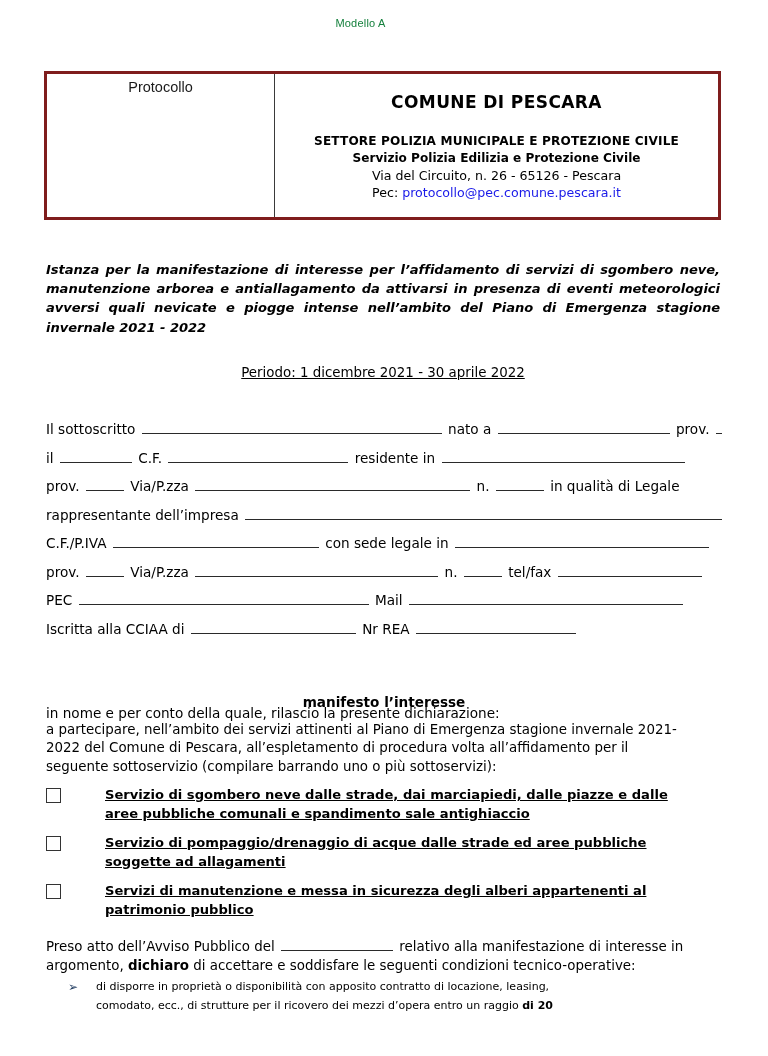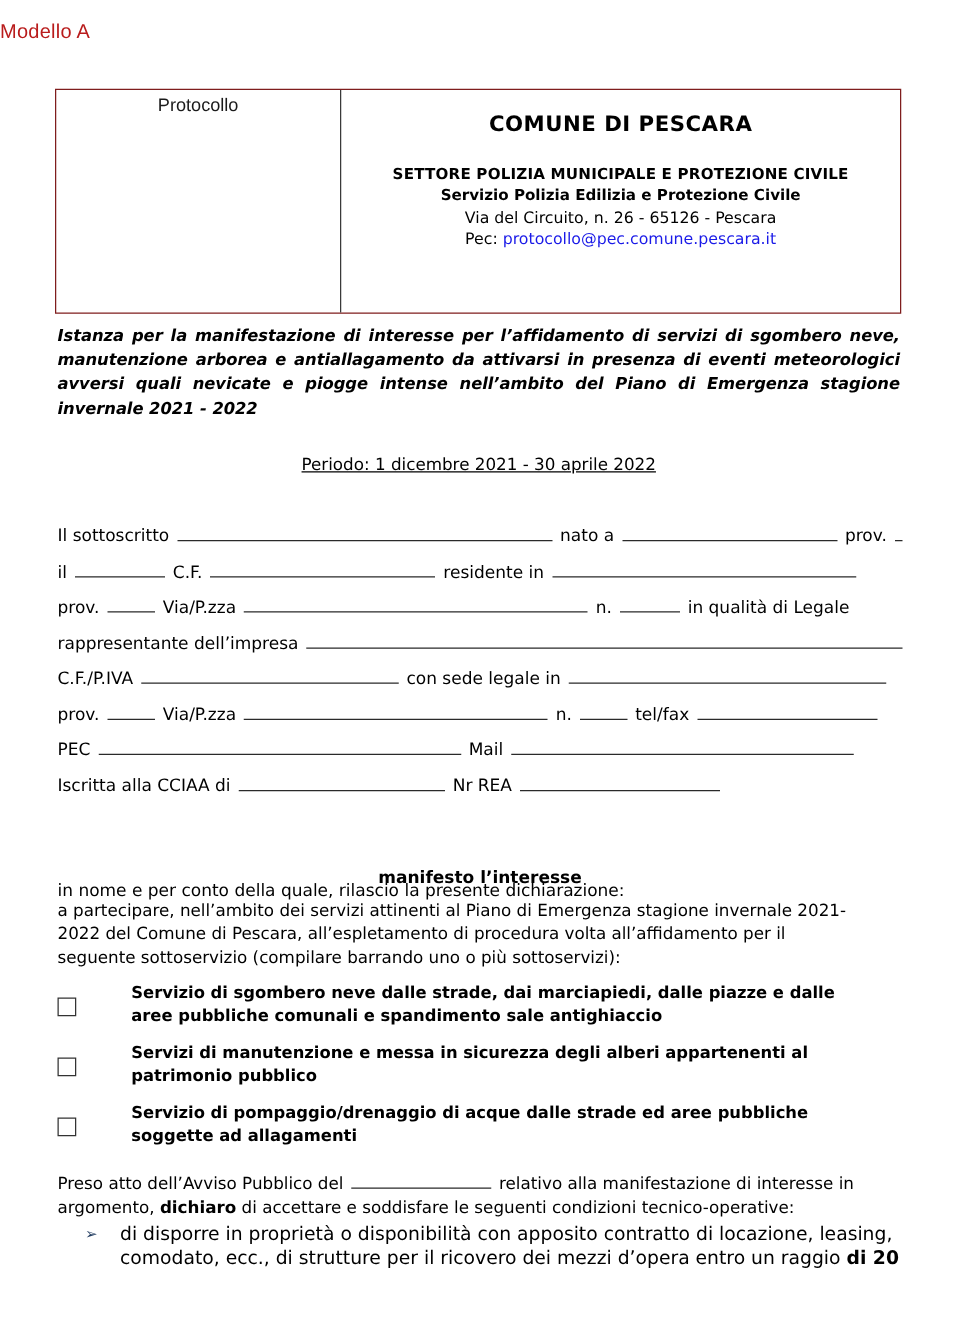--- a/index.html
+++ b/index.html
@@ -22,35 +22,35 @@
     box-sizing: border-box;
     padding: 0;
   }
 
   
   .modello-a {
     position: absolute;
     top: 17px;
     left: 0;
     width: 721px;
-    text-align: left;
-    font-size: 16px;
+    text-align: center;
+    font-size: 11px;
     font-family: "Liberation Sans", sans-serif;
-    color: #b91c1c;
+    color: #15803d;
     letter-spacing: 0.2px;
   }
 
   
   .header-table {
     position: absolute;
     left: 44px;
     top: 71px;
     width: 677px;
-    height: 180px;
-    border: 1px solid #7f1d1d;
+    height: 149px;
+    border: 3px solid #7f1d1d;
     box-sizing: border-box;
     display: flex;
     justify-content: center;
   }
   .header-cell-left {
     width: 228px;
     box-sizing: border-box;
     border-right: 1px solid #3a3a3a;
     position: relative;
   }
@@ -180,22 +180,23 @@
 
   
   .checks {
     position: absolute;
     left: 46px;
     top: 786px;
     width: 676px;
   }
   .check-row {
     display: flex;
-    align-items: center;
+    align-items: flex-start;
     margin-bottom: 11px;
+    text-decoration: underline;
   }
   .checkbox {
     width: 15px;
     height: 15px;
     border: 1.6px solid #333333;
     box-sizing: border-box;
     flex: 0 0 auto;
     margin-top: 2px;
     background: #ffffff;
   }
@@ -231,21 +232,21 @@
   .bullet-arrow {
     width: 22px;
     flex: 0 0 auto;
     margin-left: 22px;
     font-size: 12px;
     color: #1f3a5f;
     line-height: 18.6px;
   }
   .bullet-text {
     flex: 1;
-    font-size: 15px;
+    font-size: 11px;
     line-height: 18.6px;
     text-align: justify;
     padding-left: 6px;
   }
   .bullet-text .lastline { text-align: justify; }
 </style>
 </head>
 <body>
 
 <div class="page">
@@ -297,29 +298,29 @@
       <div class="check-row">
         <div class="checkbox"></div>
         <div class="check-label">
           <div>Servizio  di  sgombero  neve  dalle  strade,  dai  marciapiedi,  dalle  piazze  e  dalle</div>
           <div class="lastline">aree pubbliche comunali e spandimento sale antighiaccio</div>
         </div>
       </div>
       <div class="check-row">
         <div class="checkbox"></div>
         <div class="check-label">
-          <div>Servizi  di  manutenzione  e  messa  in  sicurezza  degli  alberi  appartenenti  al</div>
-          <div class="lastline">patrimonio pubblico</div>
+          <div>Servizio  di  pompaggio/drenaggio  di  acque  dalle  strade  ed  aree  pubbliche</div>
+          <div class="lastline">soggette ad allagamenti</div>
         </div>
       </div>
       <div class="check-row">
         <div class="checkbox"></div>
         <div class="check-label">
-          <div>Servizio  di  pompaggio/drenaggio  di  acque  dalle  strade  ed  aree  pubbliche</div>
-          <div class="lastline">soggette ad allagamenti</div>
+          <div>Servizi  di  manutenzione  e  messa  in  sicurezza  degli  alberi  appartenenti  al</div>
+          <div class="lastline">patrimonio pubblico</div>
         </div>
       </div>
     </div>
 
   <div class="preso">
     <div>
       <span>Preso atto dell’Avviso Pubblico del</span>
       <span class="fill" style="width:112px"></span>
       <span>relativo alla manifestazione di interesse in</span>
     </div>

